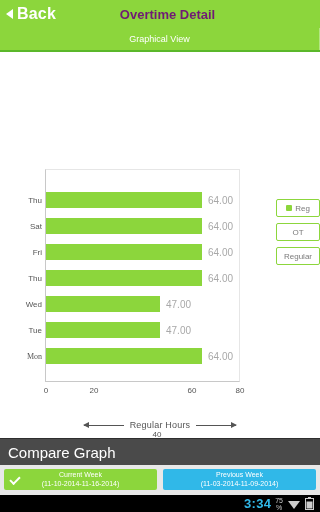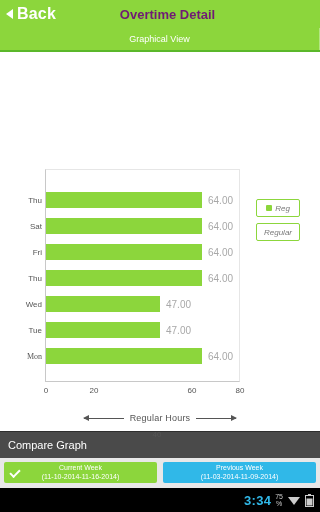--- a/index.html
+++ b/index.html
@@ -141,27 +141,26 @@
     position: absolute;
     top: 334px;
     font-size: 8px;
     color: #555555;
     transform: translateX(-50%);
   }
 
   
   .legend {
     position: absolute;
-    right: 20px;
+    right: 0;
     top: 147px;
     width: 44px;
     display: flex;
     flex-direction: column;
     gap: 6px;
-    font-style: italic;
   }
   .legend-btn {
     height: 18px;
     border: 1px solid #8cd63c;
     border-radius: 2px;
     background: #ffffff;
     color: #7a7a7a;
     font-size: 8px;
     display: flex;
     align-items: center;
@@ -221,21 +220,21 @@
   }
 
   
   .compare-header {
     height: 26px;
     background: #4a4a4a;
     display: flex;
     align-items: center;
     padding-left: 8px;
     color: #ffffff;
-    font-size: 11px;
+    font-size: 15px;
     flex: none;
     border-top: 1px solid #2e2e2e;
   }
   .week-row {
     height: 30px;
     display: flex;
     flex: none;
     background: #e8e8e8;
     padding: 4px 4px 5px 4px;
     gap: 6px;
@@ -263,21 +262,21 @@
     transform: translateY(-60%) rotate(-45deg);
     width: 8px;
     height: 4px;
     border-left: 2px solid #ffffff;
     border-bottom: 2px solid #ffffff;
   }
   .week-lines span { display: block; }
 
   
   .sysbar {
-    height: 24px;
+    height: 17px;
     background: #000000;
     display: flex;
     align-items: center;
     justify-content: flex-end;
     padding-right: 6px;
     gap: 4px;
     flex: none;
     padding-left: 24px;
   }
   .clock {
@@ -358,20 +357,23 @@
     <div class="x-tick-label" style="left:46px;">0</div>
     <div class="x-tick-label" style="left:94px;">20</div>
     <div class="x-tick-label" style="left:157px;margin-top:44px;">40</div>
     <div class="x-tick-label" style="left:192px;">60</div>
     <div class="x-tick-label" style="left:240px;">80</div>
 
     <div class="legend">
       <div class="legend-btn has-swatch">
         <span class="legend-swatch"></span>
         <span>Reg</span>
+      </div>
+      <div class="legend-btn">
+        <span>OT</span>
       </div>
       <div class="legend-btn">
         <span>Regular</span>
       </div>
     </div>
 
     <div class="reg-hours">
       <span class="arrow-line left"></span>
       <span class="reg-hours-label">Regular Hours</span>
       <span class="arrow-line right"></span>

